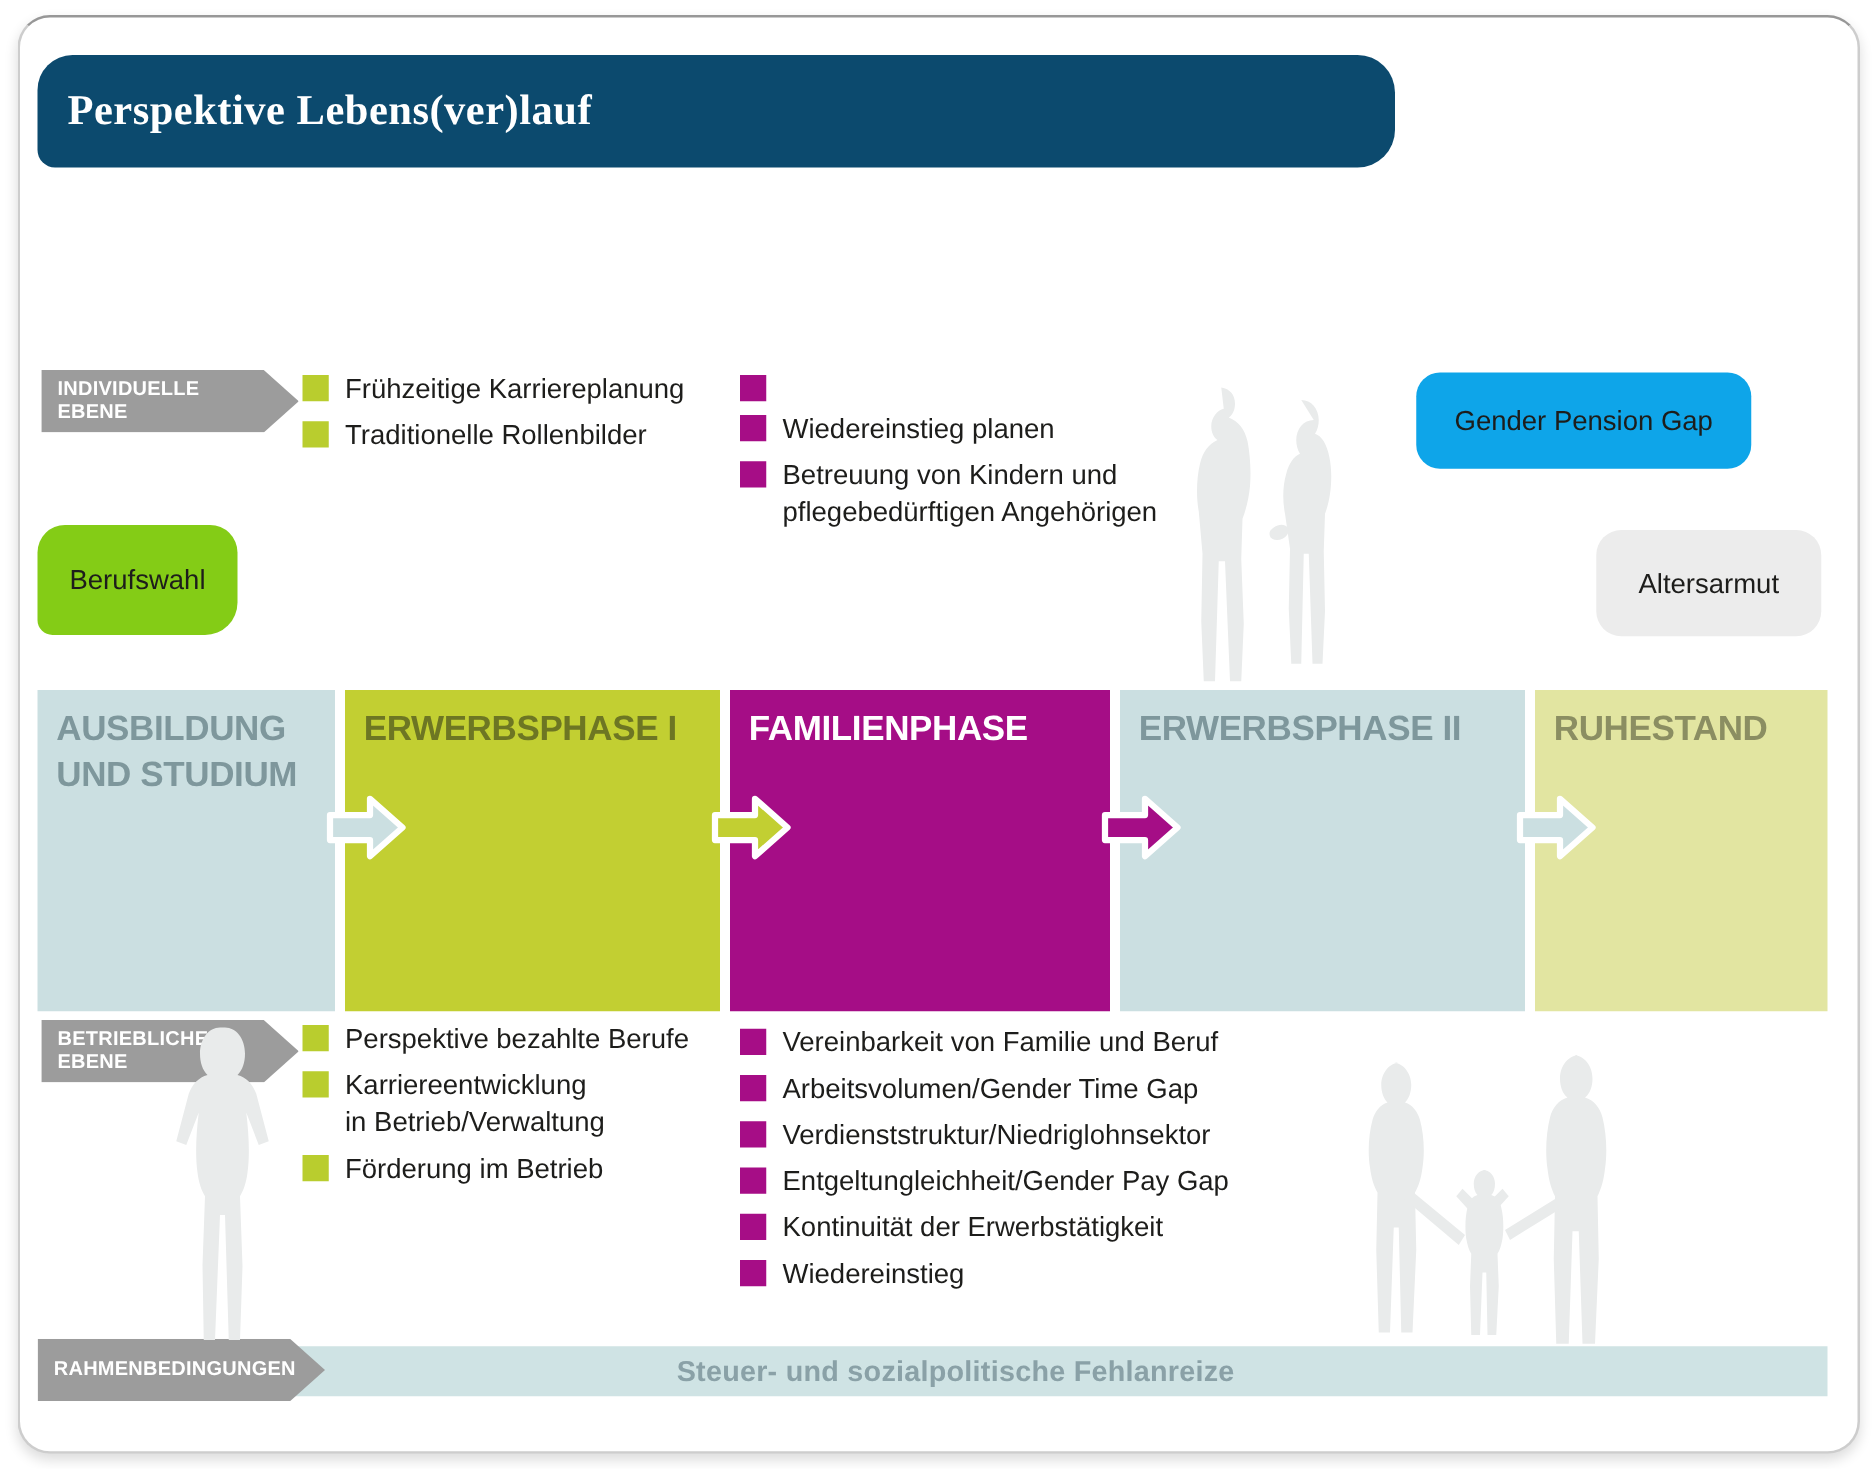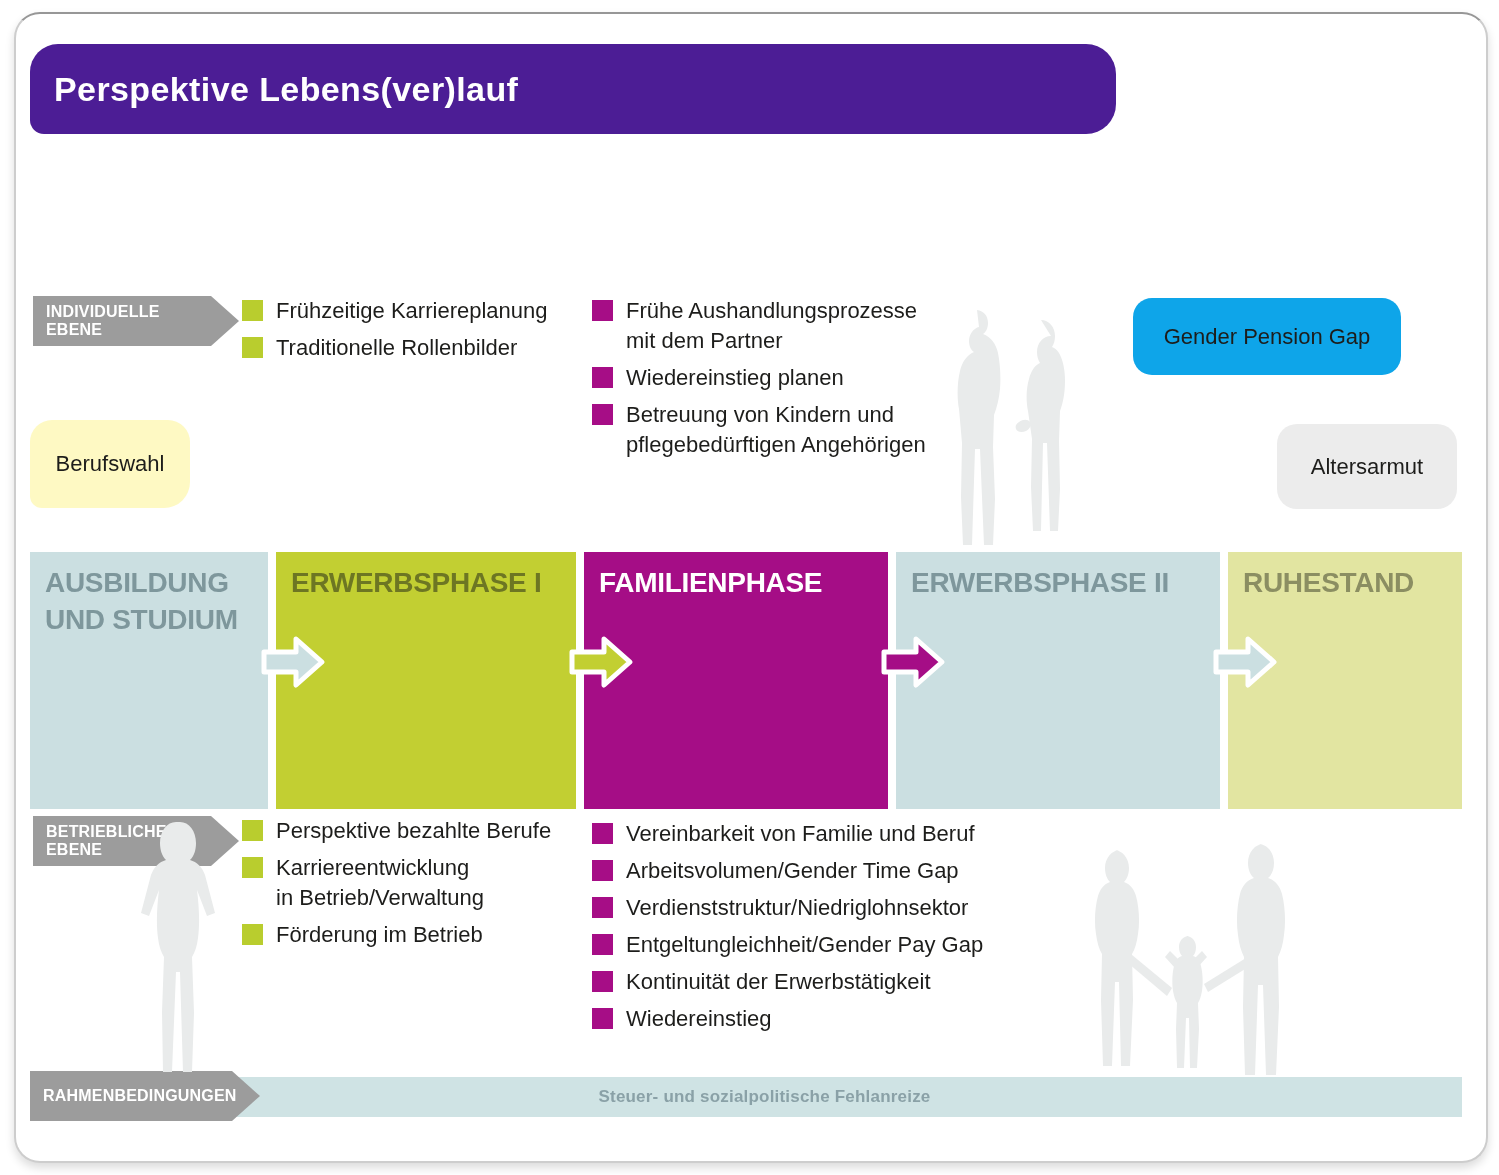--- a/index.html
+++ b/index.html
@@ -62,34 +62,34 @@
   #phase-4{left:896px;width:324px;}
   #phase-5{left:1228px;width:234px;}
 
   .band-arrow{position:absolute;top:633px;width:66px;height:58px;z-index:3;}
   #arrow-1{left:260px;} #arrow-2{left:568px;} #arrow-3{left:880px;} #arrow-4{left:1212px;}
 
   .frame-bar{
     position:absolute;left:178px;top:1077px;width:1284px;height:40px;
     display:flex;align-items:center;justify-content:center;
     box-sizing:border-box;padding-right:111px;z-index:1;
-    font-weight:bold;font-size:17px;letter-spacing:.2px;
+    font-weight:bold;font-size:23px;letter-spacing:.2px;
   }
 
   .sil{position:absolute;z-index:3;}
   #sil-couple{left:933px;top:306px;}
   #sil-woman{left:128px;top:820px;}
   #sil-family{left:1062px;top:828px;}
 </style>
 </head>
 <body>
 
 <div class="card"></div>
 
-<div class="title-band" style="background: #4c1d95;">
+<div class="title-band" style="background: #0c4a6e; font-family: Liberation Serif, serif;">
   <span class="title">Perspektive Lebens(ver)lauf</span>
 </div>
 
 <svg id="sil-couple" class="sil" width="150" height="252" viewBox="0 0 150 252">
   <g style="fill: rgb(233, 235, 235);">
     <path d="M44 4c7 1 11 6 11 13 0 5-2 9-5 11 8 3 13 10 15 19 2 10 3 24 2 36-1 10-3 18-6 26l-1 32 2 52-2 46h-9l-4-96h-5l-3 96h-9l-2-48 1-54-3-34c-2-10-2-26 1-38 2-9 7-16 14-19-3-2-5-6-5-11 0-7 5-13 10-14z"></path>
     <path d="M108 14c8 0 14 7 14 16 0 4-1 8-3 11 3 1 5 3 7 6 4 7 6 17 6 28 0 12-2 22-5 30l-1 30 1 48-2 42h-8l-3-88h-4l-2 88h-8l-2-44 1-48-4-28c-2-10-2-22 1-32 2-8 6-14 11-16-2-3-3-7-3-11 0-9 6-16 14-16z"></path>
     <path d="M86 116c4-3 9-3 11 0 2 3 0 7-4 9-4 2-9 1-10-2-1-3 0-5 3-7z"></path>
   </g>
 </svg>
@@ -127,37 +127,35 @@
     <div class="bullet-item">
       <span class="bullet-sq" style="background: rgb(185, 205, 46);"></span>
       <span class="bullet-text">Traditionelle Rollenbilder</span>
     </div>
   </div>
 
 <div id="list-ind-mag" class="bullet-list">
 
     <div class="bullet-item">
       <span class="bullet-sq" style="background: rgb(166, 13, 134);"></span>
-      <span class="bullet-text">Frühe Aushandlungsprozesse
-mit dem Partner</span>
     </div>
 
     <div class="bullet-item">
       <span class="bullet-sq" style="background: rgb(166, 13, 134);"></span>
       <span class="bullet-text">Wiedereinstieg planen</span>
     </div>
 
     <div class="bullet-item">
       <span class="bullet-sq" style="background: rgb(166, 13, 134);"></span>
       <span class="bullet-text">Betreuung von Kindern und
 pflegebedürftigen Angehörigen</span>
     </div>
   </div>
 
-<div id="box-berufswahl" class="tag-box" style="background: #fef9c3;">
+<div id="box-berufswahl" class="tag-box" style="background: #84cc16;">
   <span>Berufswahl</span>
 </div>
 <div id="box-gpg" class="tag-box" style="background: #0ea5e9; border-radius: 19px;">
   <span>Gender Pension Gap</span>
 </div>
 <div id="box-altersarmut" class="tag-box" style="background: rgb(236, 236, 236);">
   <span>Altersarmut</span>
 </div>
 
 <div id="phase-1" class="phase" style="background: rgb(203, 223, 225); color: rgb(126, 151, 156);">AUSBILDUNG

